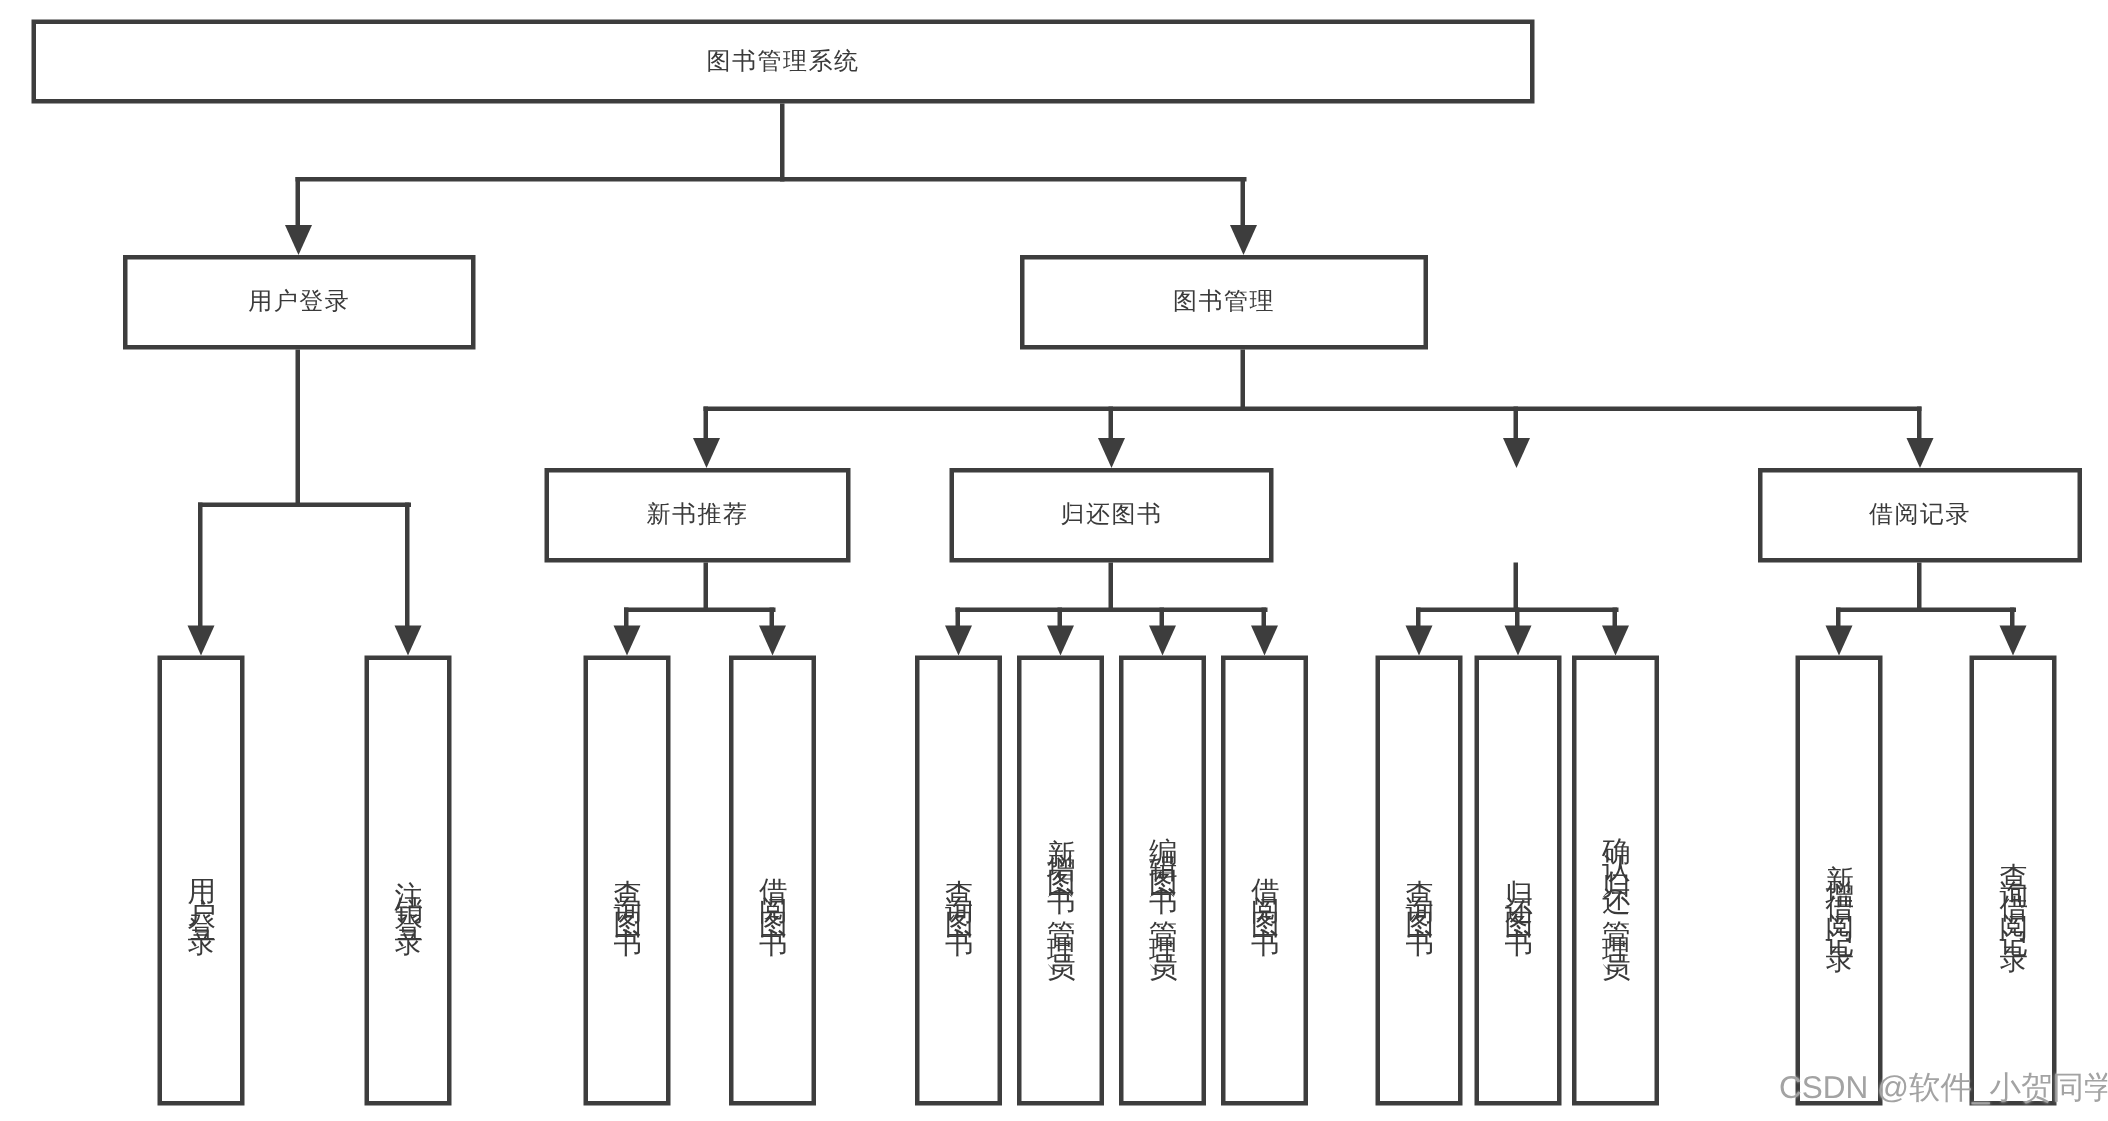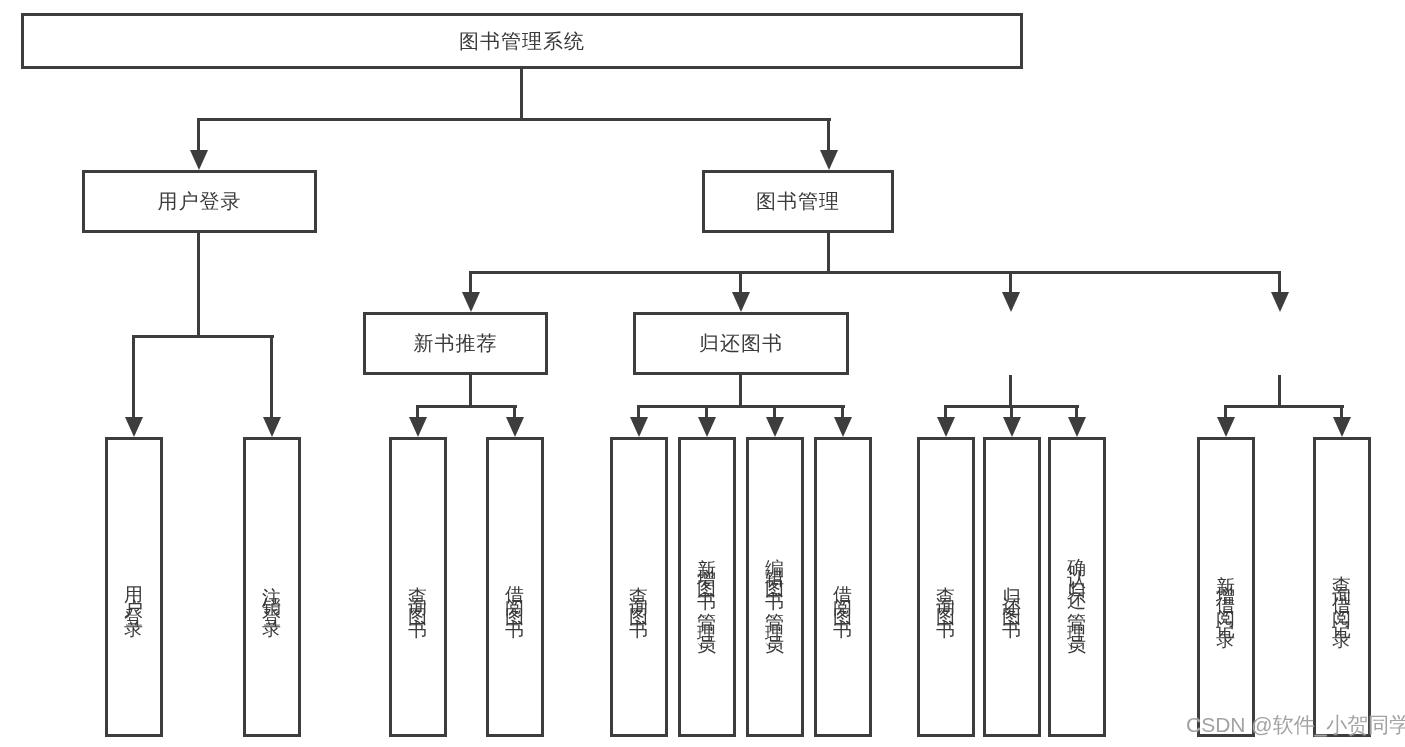--- a/index.html
+++ b/index.html
@@ -21,21 +21,21 @@
     position:absolute;
     box-sizing:border-box;
     background:var(--box_fill);
     border:3px solid var(--line);
     display:flex;
     align-items:center;
     justify-content:center;
     color:var(--text);
   }
   .hlabel{
-    font-size:20px;
+    font-size:16px;
     letter-spacing:1px;
     white-space:nowrap;
   }
   .leaf span{
     writing-mode:vertical-rl;
     text-orientation:mixed;
     font-size:19px;
     letter-spacing:11px;
     padding-top:11px; 
     line-height:1;
@@ -65,33 +65,36 @@
 <div class="canvas">
 
   <div class="box" style="left:21px;top:13px;width:1002px;height:56px">
     <span class="hlabel">图书管理系统</span>
   </div>
 
   <div class="box" style="left:82px;top:170px;width:235px;height:63px">
     <span class="hlabel">用户登录</span>
   </div>
 
-  <div class="box" style="left:702px;top:170px;width:192px;height:63px">
+  <div class="box" style="left:680px;top:170px;width:272px;height:63px">
     <span class="hlabel">图书管理</span>
   </div>
 
-  <div class="box" style="left:363px;top:312px;width:185px;height:63px">
+  <div class="box" style="left:363px;top:312px;width:204px;height:63px">
     <span class="hlabel">新书推荐</span>
   </div>
 
   <div class="box" style="left:633px;top:312px;width:216px;height:63px">
     <span class="hlabel">归还图书</span>
   </div>
 
 
+  <div class="box" style="left:1172px;top:312px;width:216px;height:63px">
+    <span class="hlabel">借阅记录</span>
+  </div>
 
   <div class="box leaf" style="left:105px;top:437px;width:58px;height:300px">
     <span>用户登录</span>
   </div>
   <div class="box leaf" style="left:243px;top:437px;width:58px;height:300px">
     <span>注销登录</span>
   </div>
 
   <div class="box leaf" style="left:389px;top:437px;width:58px;height:300px">
     <span>查询图书</span>

